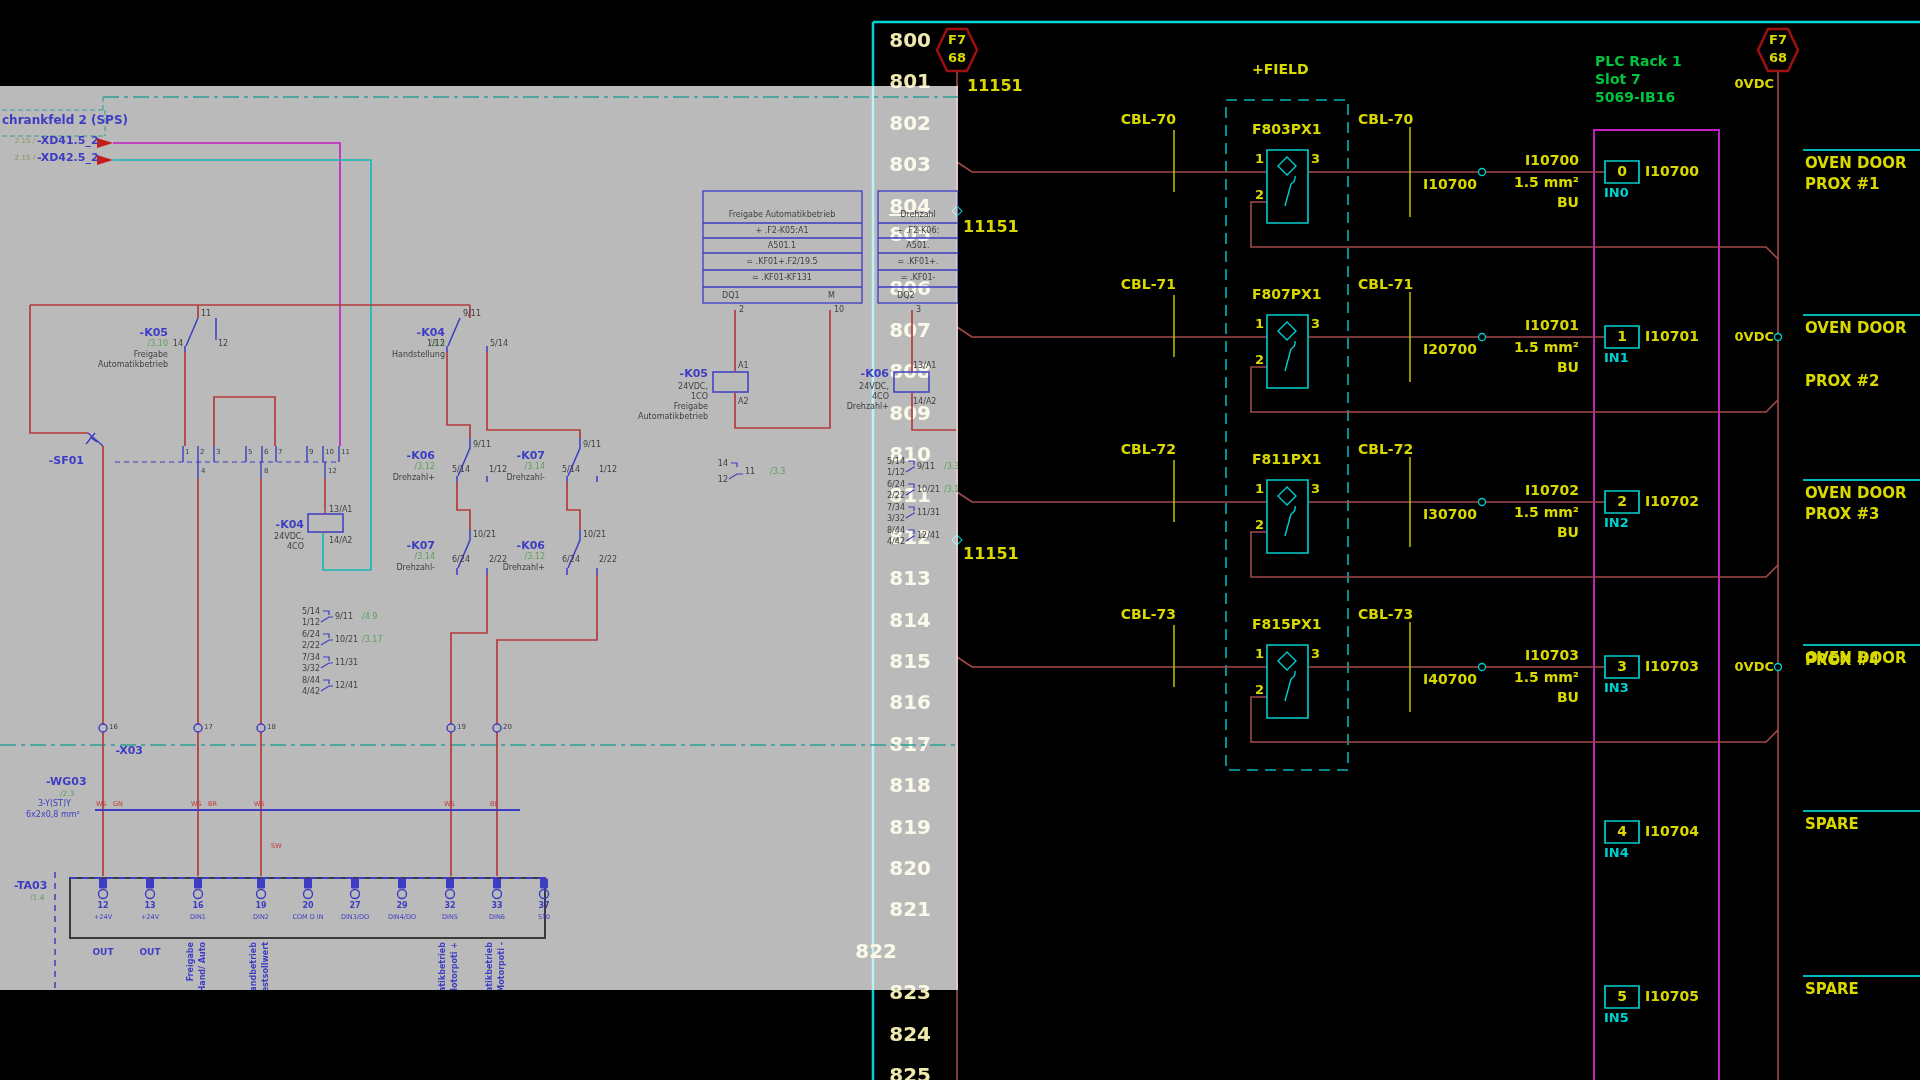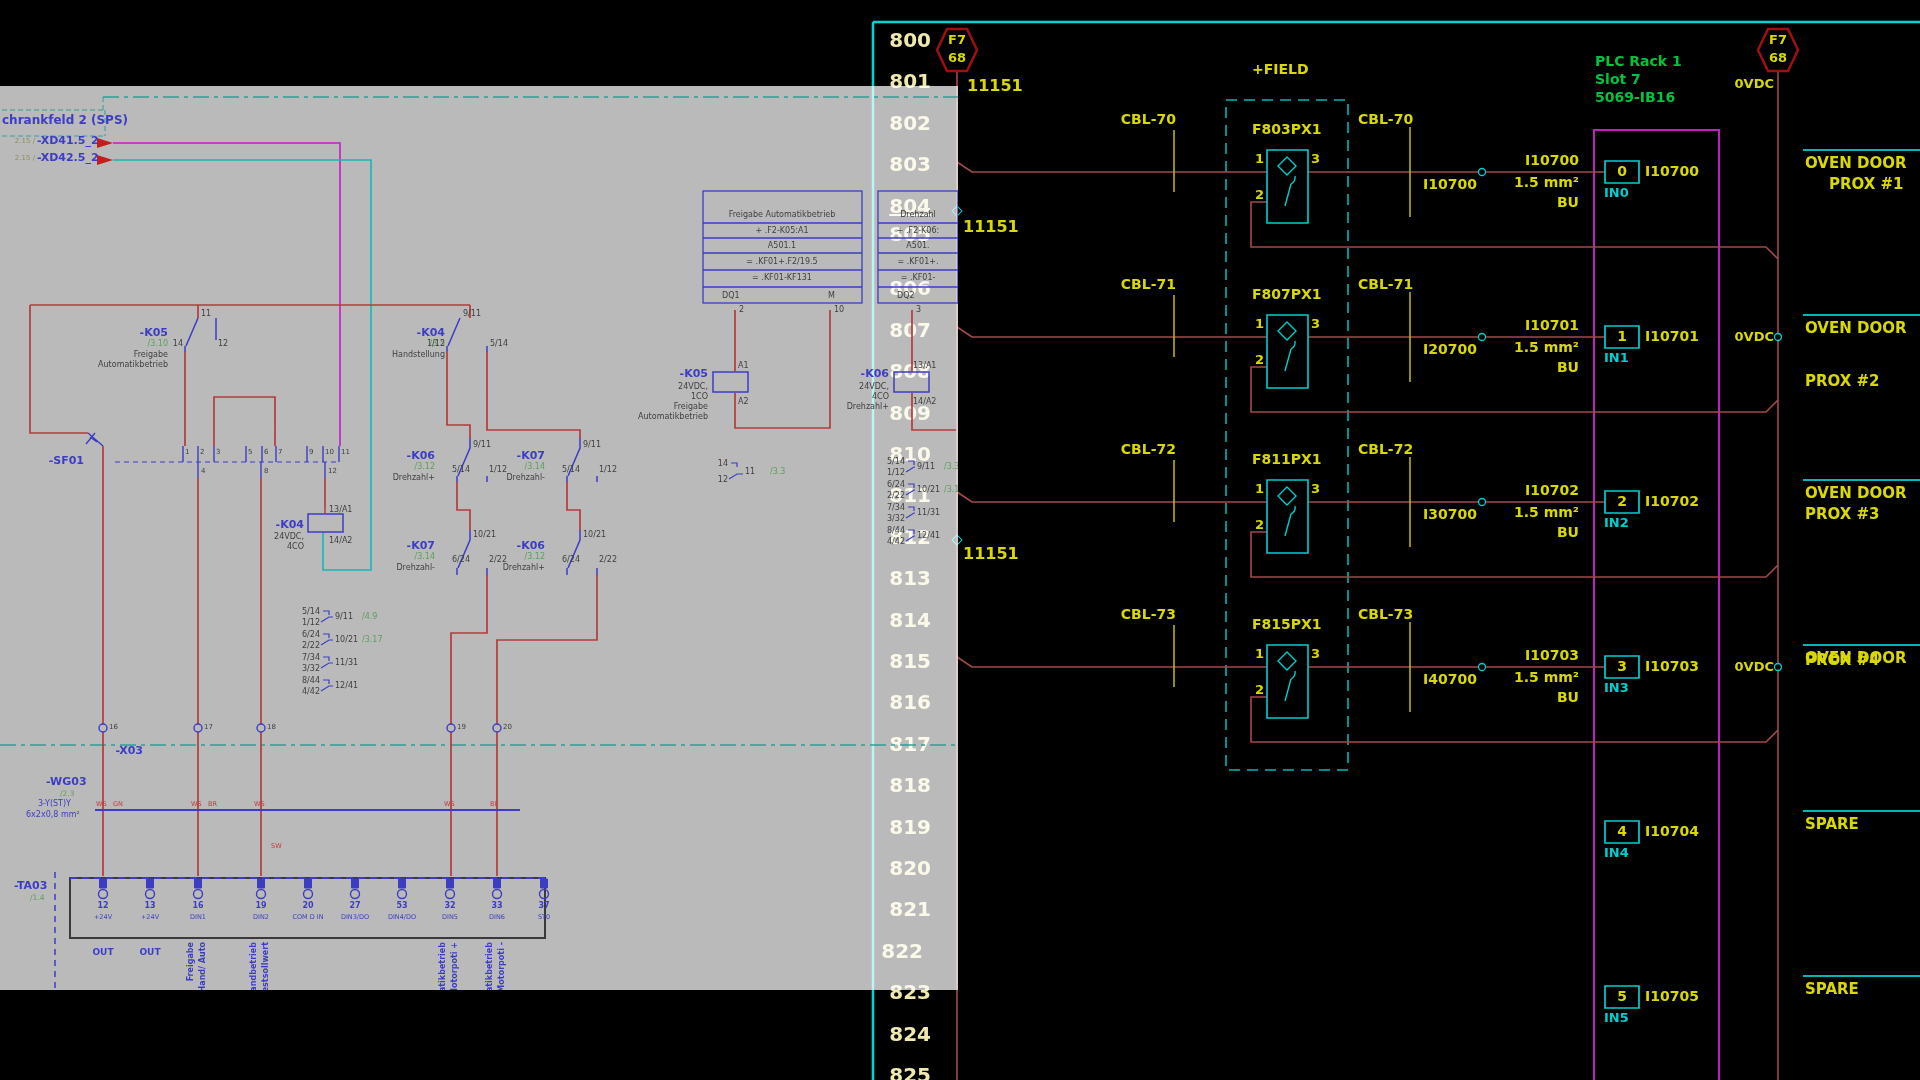--- a/index.html
+++ b/index.html
@@ -103,21 +103,21 @@
       <div class="t cCr b ra" style="left: 931px; top: 526.8px; font-size: 20px;">812</div>
       <div class="t cCr b ra" style="left: 931px; top: 568.2px; font-size: 20px;">813</div>
       <div class="t cCr b ra" style="left: 931px; top: 609.6px; font-size: 20px;">814</div>
       <div class="t cCr b ra" style="left: 931px; top: 651px; font-size: 20px;">815</div>
       <div class="t cCr b ra" style="left: 931px; top: 692.4px; font-size: 20px;">816</div>
       <div class="t cCr b ra" style="left: 931px; top: 733.8px; font-size: 20px;">817</div>
       <div class="t cCr b ra" style="left: 931px; top: 775.2px; font-size: 20px;">818</div>
       <div class="t cCr b ra" style="left: 931px; top: 816.6px; font-size: 20px;">819</div>
       <div class="t cCr b ra" style="left: 931px; top: 858px; font-size: 20px;">820</div>
       <div class="t cCr b ra" style="left: 931px; top: 899.4px; font-size: 20px;">821</div>
-      <div class="t cCr b ra" style="left: 923px; top: 940.8px; font-size: 20px;">822</div>
+      <div class="t cCr b ra" style="left: 897px; top: 940.8px; font-size: 20px;">822</div>
       <div class="t cCr b ra" style="left: 931px; top: 982.2px; font-size: 20px;">823</div>
       <div class="t cCr b ra" style="left: 931px; top: 1023.6px; font-size: 20px;">824</div>
       <div class="t cCr b ra" style="left: 931px; top: 1065px; font-size: 20px;">825</div>
       <div class="t cY b ca" style="left: 957px; top: 33px; font-size: 13px;">F7</div>
       <div class="t cY b ca" style="left: 957px; top: 51px; font-size: 13px;">68</div>
       <div class="t cY b ca" style="left: 1778px; top: 33px; font-size: 13px;">F7</div>
       <div class="t cY b ca" style="left: 1778px; top: 51px; font-size: 13px;">68</div>
       <div class="t cY b" style="left: 967px; top: 78px; font-size: 16px;">11151</div>
       <div class="t cY b" style="left: 963px; top: 219px; font-size: 16px;">11151</div>
       <div class="t cY b" style="left: 963px; top: 546px; font-size: 16px;">11151</div>
@@ -133,21 +133,21 @@
       <div class="t cY b" style="left: 1311px; top: 152px; font-size: 13px;">3</div>
       <div class="t cY b ra" style="left: 1264px; top: 188px; font-size: 13px;">2</div>
       <div class="t cY b ra" style="left: 1477px; top: 177px; font-size: 14px;">I10700</div>
       <div class="t cY b ra" style="left: 1579px; top: 153px; font-size: 14px;">I10700</div>
       <div class="t cY b ra" style="left: 1579px; top: 175px; font-size: 14px;">1.5 mm²</div>
       <div class="t cY b ra" style="left: 1579px; top: 195px; font-size: 14px;">BU</div>
       <div class="t cY b ca" style="left: 1622px; top: 164px; font-size: 14px;">0</div>
       <div class="t cY b" style="left: 1645px; top: 164px; font-size: 14px;">I10700</div>
       <div class="t cC b" style="left: 1604px; top: 186px; font-size: 13px;">IN0</div>
       <div class="t cY b" style="left: 1805px; top: 156px; font-size: 15px;">OVEN DOOR</div>
-      <div class="t cY b" style="left: 1805px; top: 177px; font-size: 15px; margin-left: 24px;">PROX #1</div>
+      <div class="t cY b" style="left: 1805px; top: 177px; font-size: 15px;">PROX #1</div>
       <div class="t cY b ra" style="left: 1176px; top: 277px; font-size: 14px;">CBL-71</div>
       <div class="t cY b" style="left: 1358px; top: 277px; font-size: 14px;">CBL-71</div>
       <div class="t cY b" style="left: 1252px; top: 287px; font-size: 14px;">F807PX1</div>
       <div class="t cY b ra" style="left: 1264px; top: 317px; font-size: 13px;">1</div>
       <div class="t cY b" style="left: 1311px; top: 317px; font-size: 13px;">3</div>
       <div class="t cY b ra" style="left: 1264px; top: 353px; font-size: 13px;">2</div>
       <div class="t cY b ra" style="left: 1477px; top: 342px; font-size: 14px;">I20700</div>
       <div class="t cY b ra" style="left: 1579px; top: 318px; font-size: 14px;">I10701</div>
       <div class="t cY b ra" style="left: 1579px; top: 340px; font-size: 14px;">1.5 mm²</div>
       <div class="t cY b ra" style="left: 1579px; top: 360px; font-size: 14px;">BU</div>
@@ -452,21 +452,21 @@
         <div class="t cB b ca" style="left: 150px; top: 816px; font-size: 8px;">13</div>
         <div class="t cB ca" style="left: 150px; top: 828px; font-size: 6.5px;">+24V</div>
         <div class="t cB b ca" style="left: 198px; top: 816px; font-size: 8px;">16</div>
         <div class="t cB ca" style="left: 198px; top: 828px; font-size: 6.5px;">DIN1</div>
         <div class="t cB b ca" style="left: 261px; top: 816px; font-size: 8px;">19</div>
         <div class="t cB ca" style="left: 261px; top: 828px; font-size: 6.5px;">DIN2</div>
         <div class="t cB b ca" style="left: 308px; top: 816px; font-size: 8px;">20</div>
         <div class="t cB ca" style="left: 308px; top: 828px; font-size: 6.5px;">COM D IN</div>
         <div class="t cB b ca" style="left: 355px; top: 816px; font-size: 8px;">27</div>
         <div class="t cB ca" style="left: 355px; top: 828px; font-size: 6.5px;">DIN3/DO</div>
-        <div class="t cB b ca" style="left: 402px; top: 816px; font-size: 8px;">53</div>
+        <div class="t cB b ca" style="left: 402px; top: 816px; font-size: 8px;">29</div>
         <div class="t cB ca" style="left: 402px; top: 828px; font-size: 6.5px;">DIN4/DO</div>
         <div class="t cB b ca" style="left: 450px; top: 816px; font-size: 8px;">32</div>
         <div class="t cB ca" style="left: 450px; top: 828px; font-size: 6.5px;">DIN5</div>
         <div class="t cB b ca" style="left: 497px; top: 816px; font-size: 8px;">33</div>
         <div class="t cB ca" style="left: 497px; top: 828px; font-size: 6.5px;">DIN6</div>
         <div class="t cB b ca" style="left: 544px; top: 816px; font-size: 8px;">37</div>
         <div class="t cB ca" style="left: 544px; top: 828px; font-size: 6.5px;">ST0</div>
         <div class="t cB b ca" style="left: 103px; top: 862px; font-size: 9px;">OUT</div>
         <div class="t cB b ca" style="left: 150px; top: 862px; font-size: 9px;">OUT</div>
         <div class="t cB b rot" style="left: 132px; top: 911px; font-size: 8px; width: 120px; height: 10px;">Freigabe</div>

